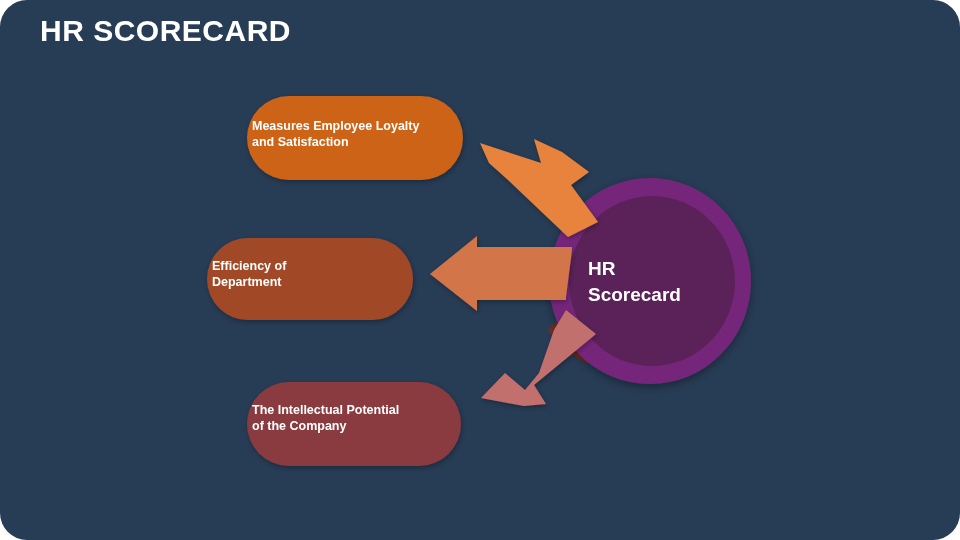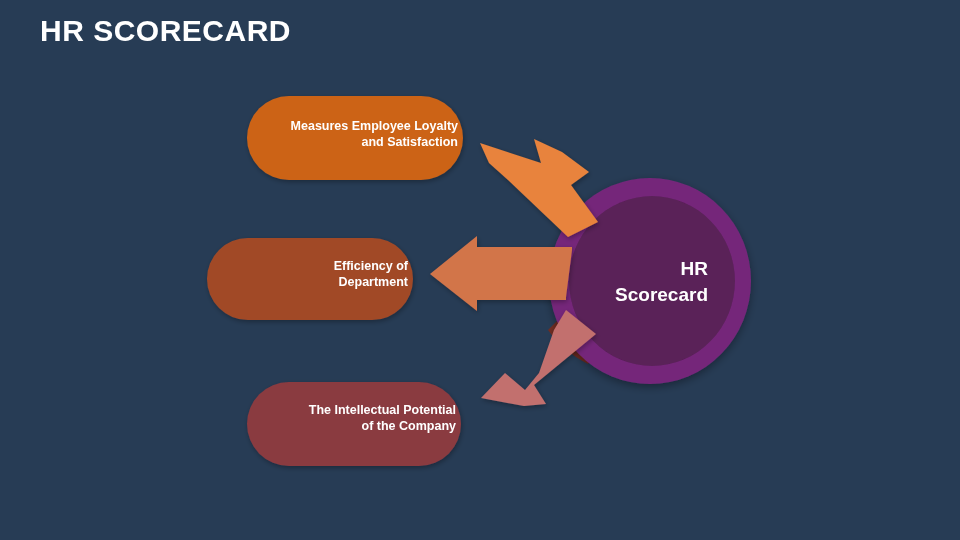--- a/index.html
+++ b/index.html
@@ -3,33 +3,34 @@
 <meta charset="utf-8">
 <style>
   html,body{margin:0;padding:0;}
   body{
     width:960px;height:540px;overflow:hidden;
     font-family:"Liberation Sans",sans-serif;
   }
   #slide{
     position:relative;width:960px;height:540px;
     background:#273C55;
+    border-radius:27px;
   }
   #title{
     position:absolute;left:40px;top:14px;
     font-size:30px;font-weight:bold;color:#FFFFFF;
     letter-spacing:.5px;
   }
   #diagram{position:absolute;left:0;top:0;width:960px;height:540px;}
 
   .nodeText{
     position:absolute;
     color:#FFFFFF;
     font-weight:bold;
-    text-align:right;
+    text-align:left;
     line-height:1.30;
     pointer-events:none;
     white-space:pre-line;
   }
   #t-loyalty{left:252px;top:118px;width:206px;font-size:12.5px;}
   #t-efficiency{left:212px;top:258px;width:196px;font-size:12.5px;}
   #t-potential{left:252px;top:402px;width:204px;font-size:12.5px;}
   #t-center{
     left:588px;top:256px;width:120px;font-size:19px;line-height:1.35;
   }

